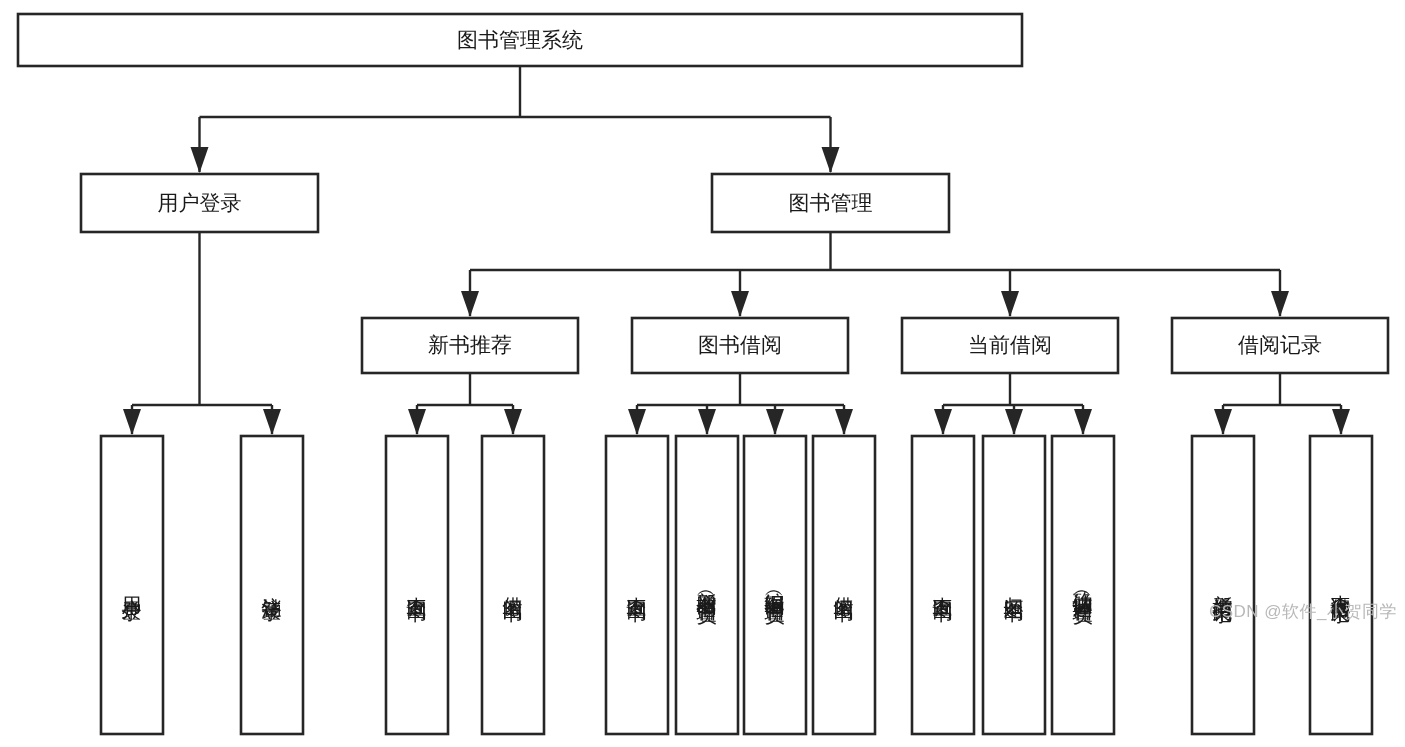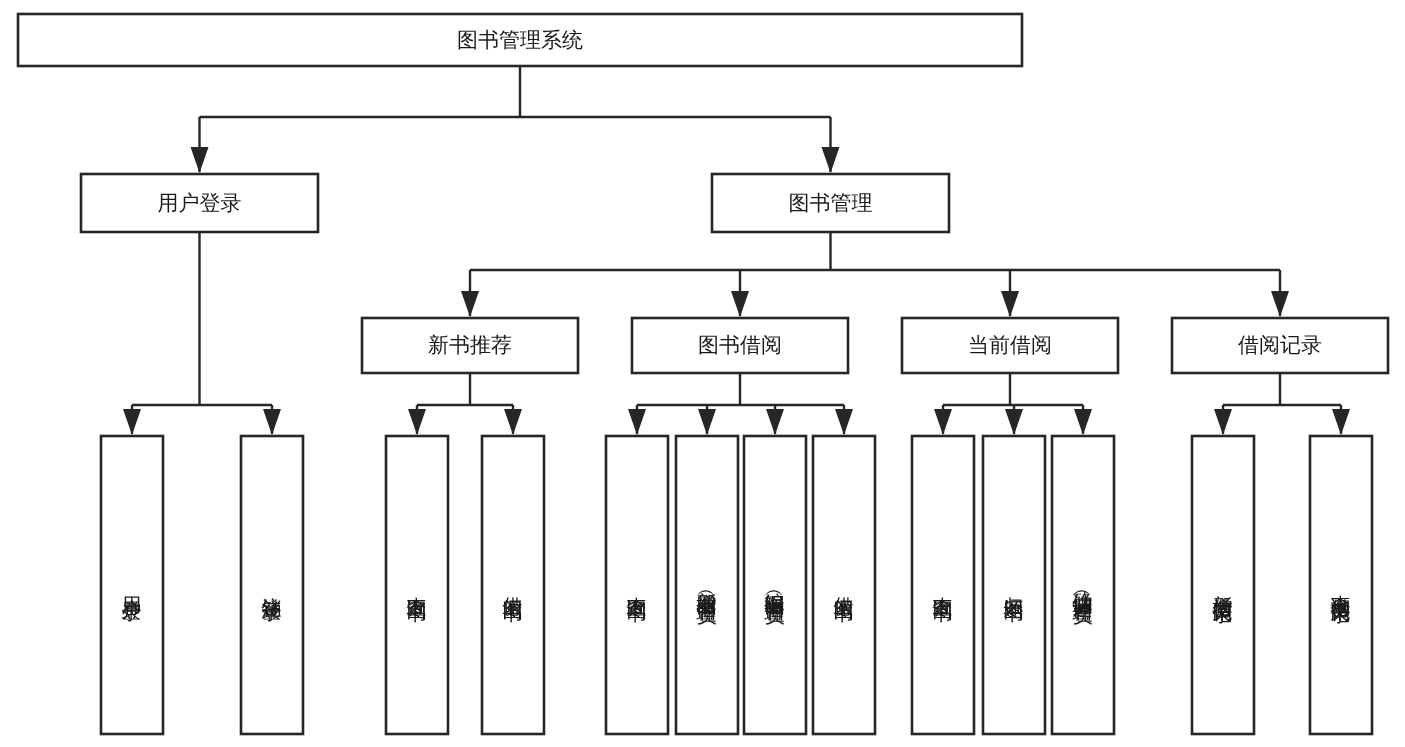--- a/index.html
+++ b/index.html
@@ -181,13 +181,14 @@
       <div class="leaf-label" style="left: 606px; top: 436px; width: 62px; height: 298px;">查询图书</div>
       <div class="leaf-label" style="left: 676px; top: 436px; width: 62px; height: 298px;">新增图书（管理员）</div>
       <div class="leaf-label" style="left: 744px; top: 436px; width: 62px; height: 298px;">编辑图书（管理员）</div>
       <div class="leaf-label" style="left: 813px; top: 436px; width: 62px; height: 298px;">借阅图书</div>
       <div class="leaf-label" style="left: 912px; top: 436px; width: 62px; height: 298px;">查询图书</div>
       <div class="leaf-label" style="left: 983px; top: 436px; width: 62px; height: 298px;">归还图书</div>
       <div class="leaf-label" style="left: 1052px; top: 436px; width: 62px; height: 298px;">确认归还（管理员）</div>
       <div class="leaf-label" style="left: 1192px; top: 436px; width: 62px; height: 298px;">新增借阅记录</div>
       <div class="leaf-label" style="left: 1310px; top: 436px; width: 62px; height: 298px;">查询借阅记录</div>
     </div>
+  <div class="watermark">CSDN @软件_小贺同学</div>
 </div>
 
 </body></html>

